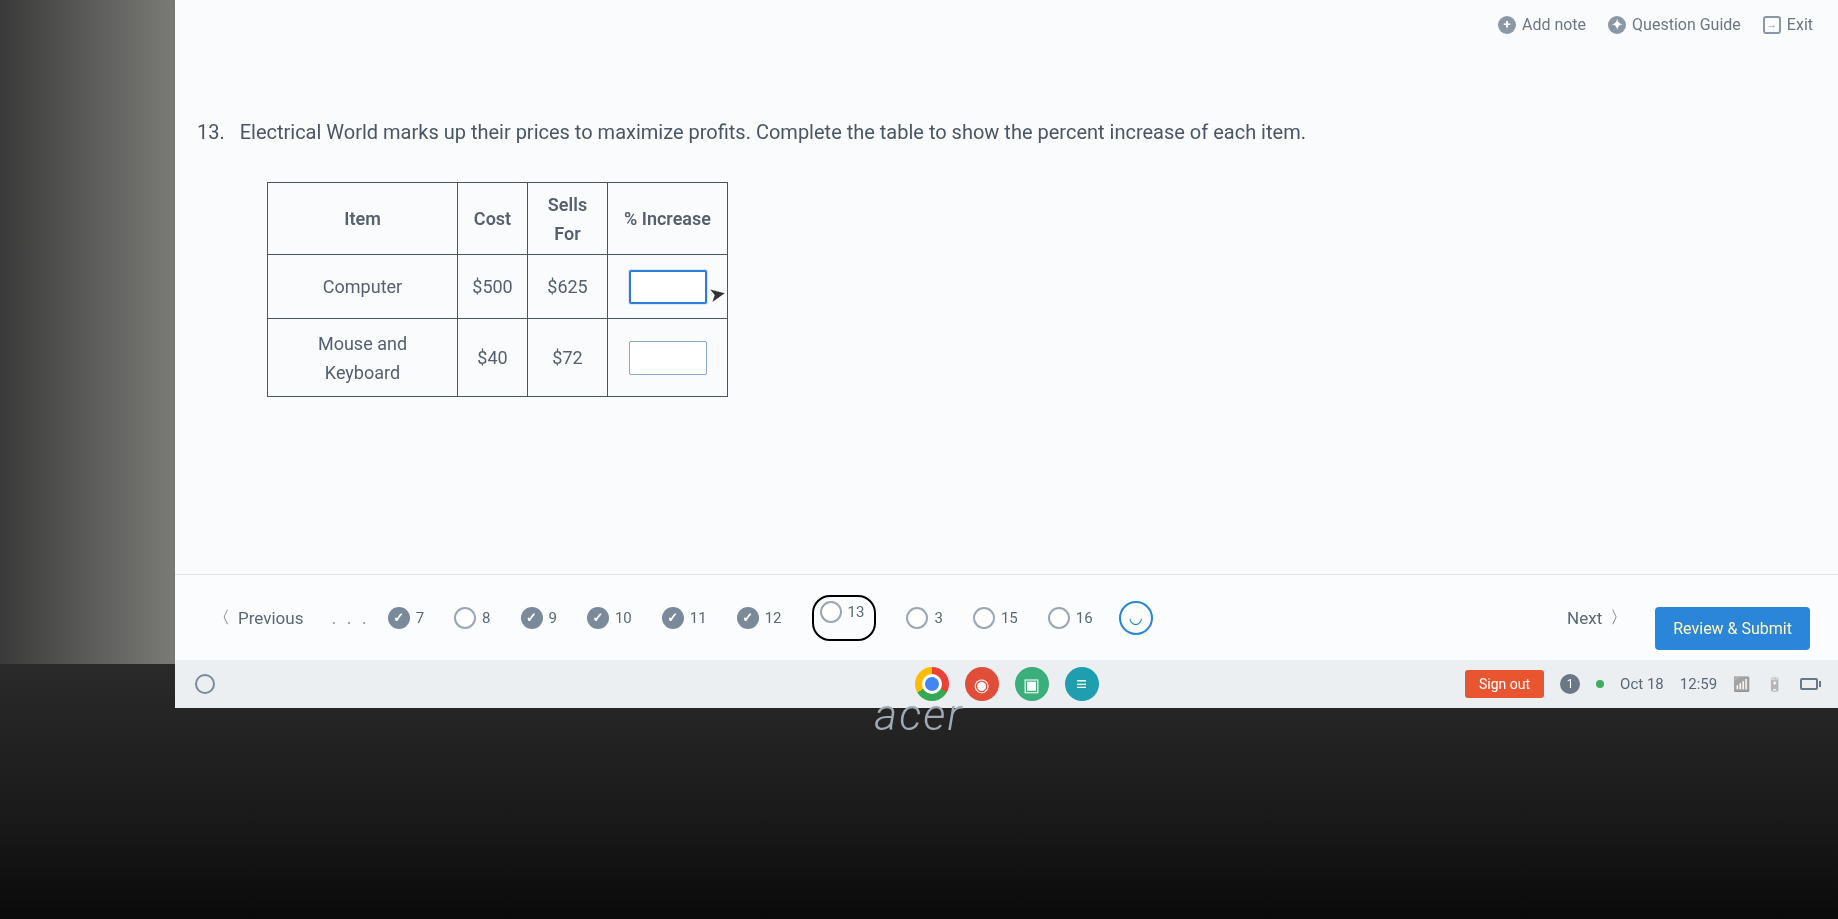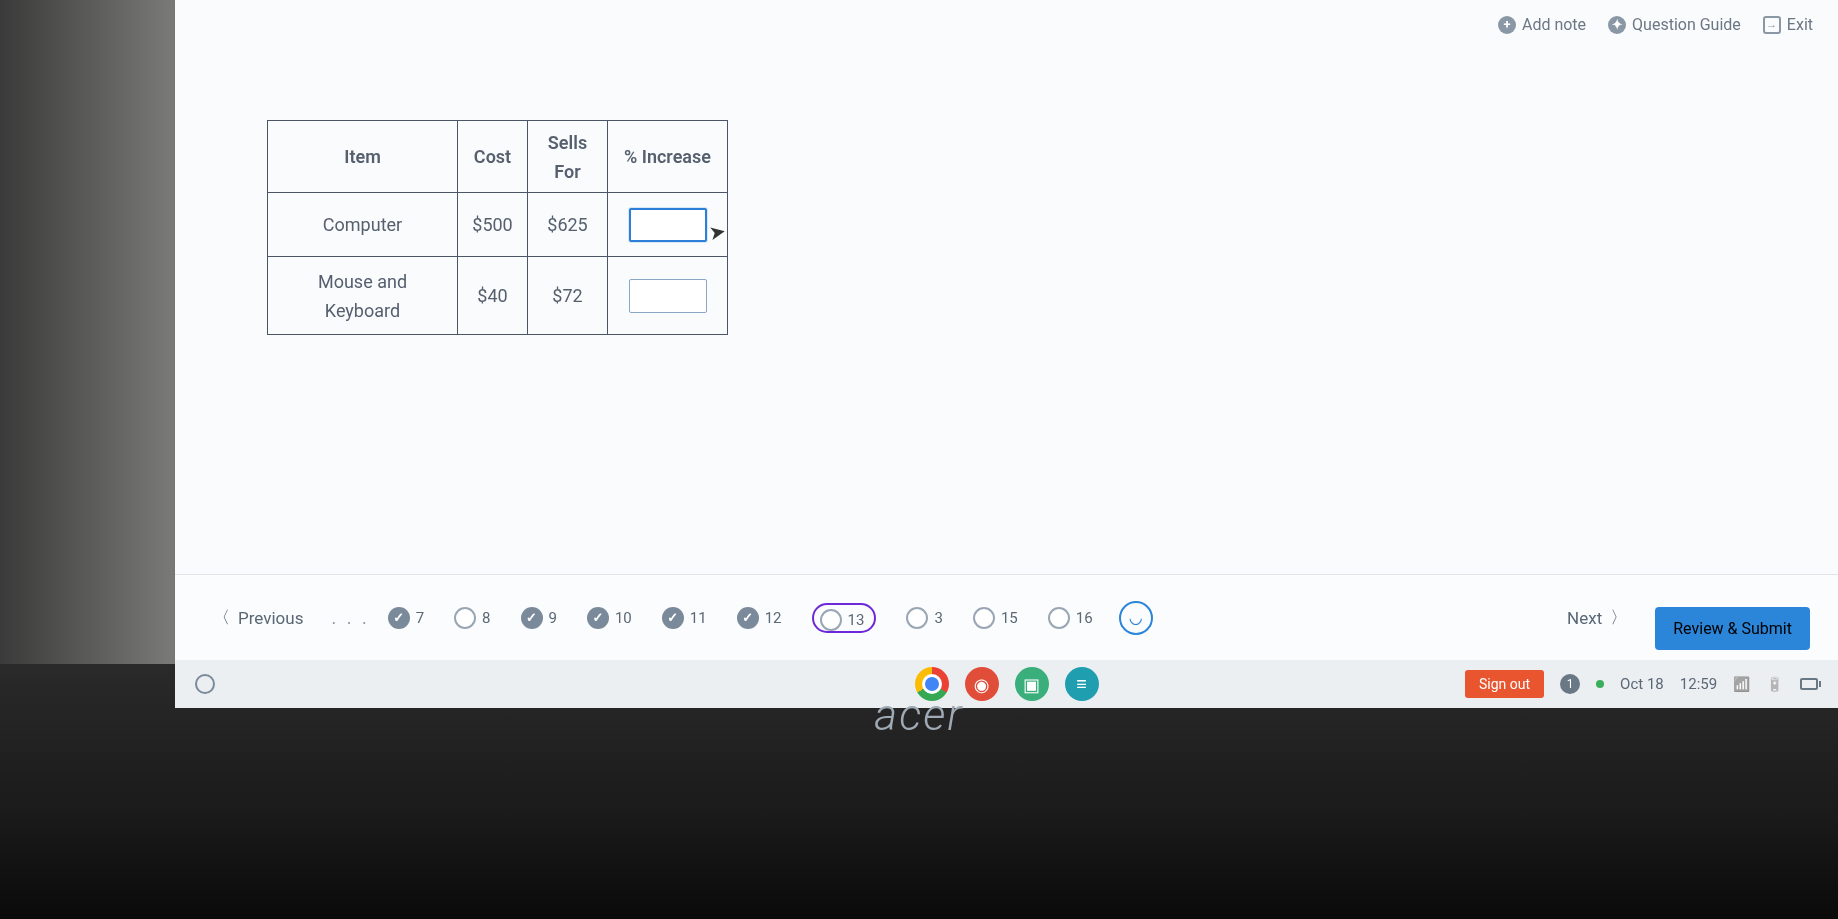--- a/index.html
+++ b/index.html
@@ -262,44 +262,44 @@
       content: "✓";
       font-size: 13px;
       font-weight: bold;
     }
     .circle.empty {
       border: 2px solid #9aa6b3;
       background: #fff;
     }
 
     .pager-item.current {
-      border: 2px solid #6d28d9;
+      border: 2px solid #000000;
       border-radius: 18px;
-      padding: 4px 10px 0 6px;
+      padding: 4px 10px 16px 6px;
     }
 
     .smile {
       width: 34px;
       height: 34px;
       border: 2px solid #2b85d8;
       border-radius: 50%;
       display: flex;
       align-items: center;
       justify-content: center;
       color: #2b85d8;
       font-size: 16px;
       margin-left: 8px;
       cursor: pointer;
     }
 
     .spacer { flex: 1; }
 
     .review-btn {
       background: #2b85d8;
-      color: #000000;
+      color: #fef9c3;
       padding: 12px 18px;
       border-radius: 4px;
       font-size: 16px;
       cursor: pointer;
       margin-top: 22px;
     }
 
     
     .shelf {
       position: absolute;
@@ -438,20 +438,25 @@
       <span class="round-icon">✦</span>
       <span>Question Guide</span>
     </div>
     <div class="tool-item">
       <span class="square-icon">→</span>
       <span>Exit</span>
     </div>
   </div>
 
   <div class="question-area">
+    <div class="question-text">
+      <span>13.</span>
+      &nbsp;
+      <span>Electrical World marks up their prices to maximize profits. Complete the table to show the percent increase of each item.</span>
+    </div>
 
     <div style="position:relative;">
       <table class="data-table">
         <thead>
           <tr>
             <th class="col-item">Item</th>
             <th class="col-cost">Cost</th>
             <th class="col-sells">
               <div class="header-stack">
                 <span>Sells</span>

